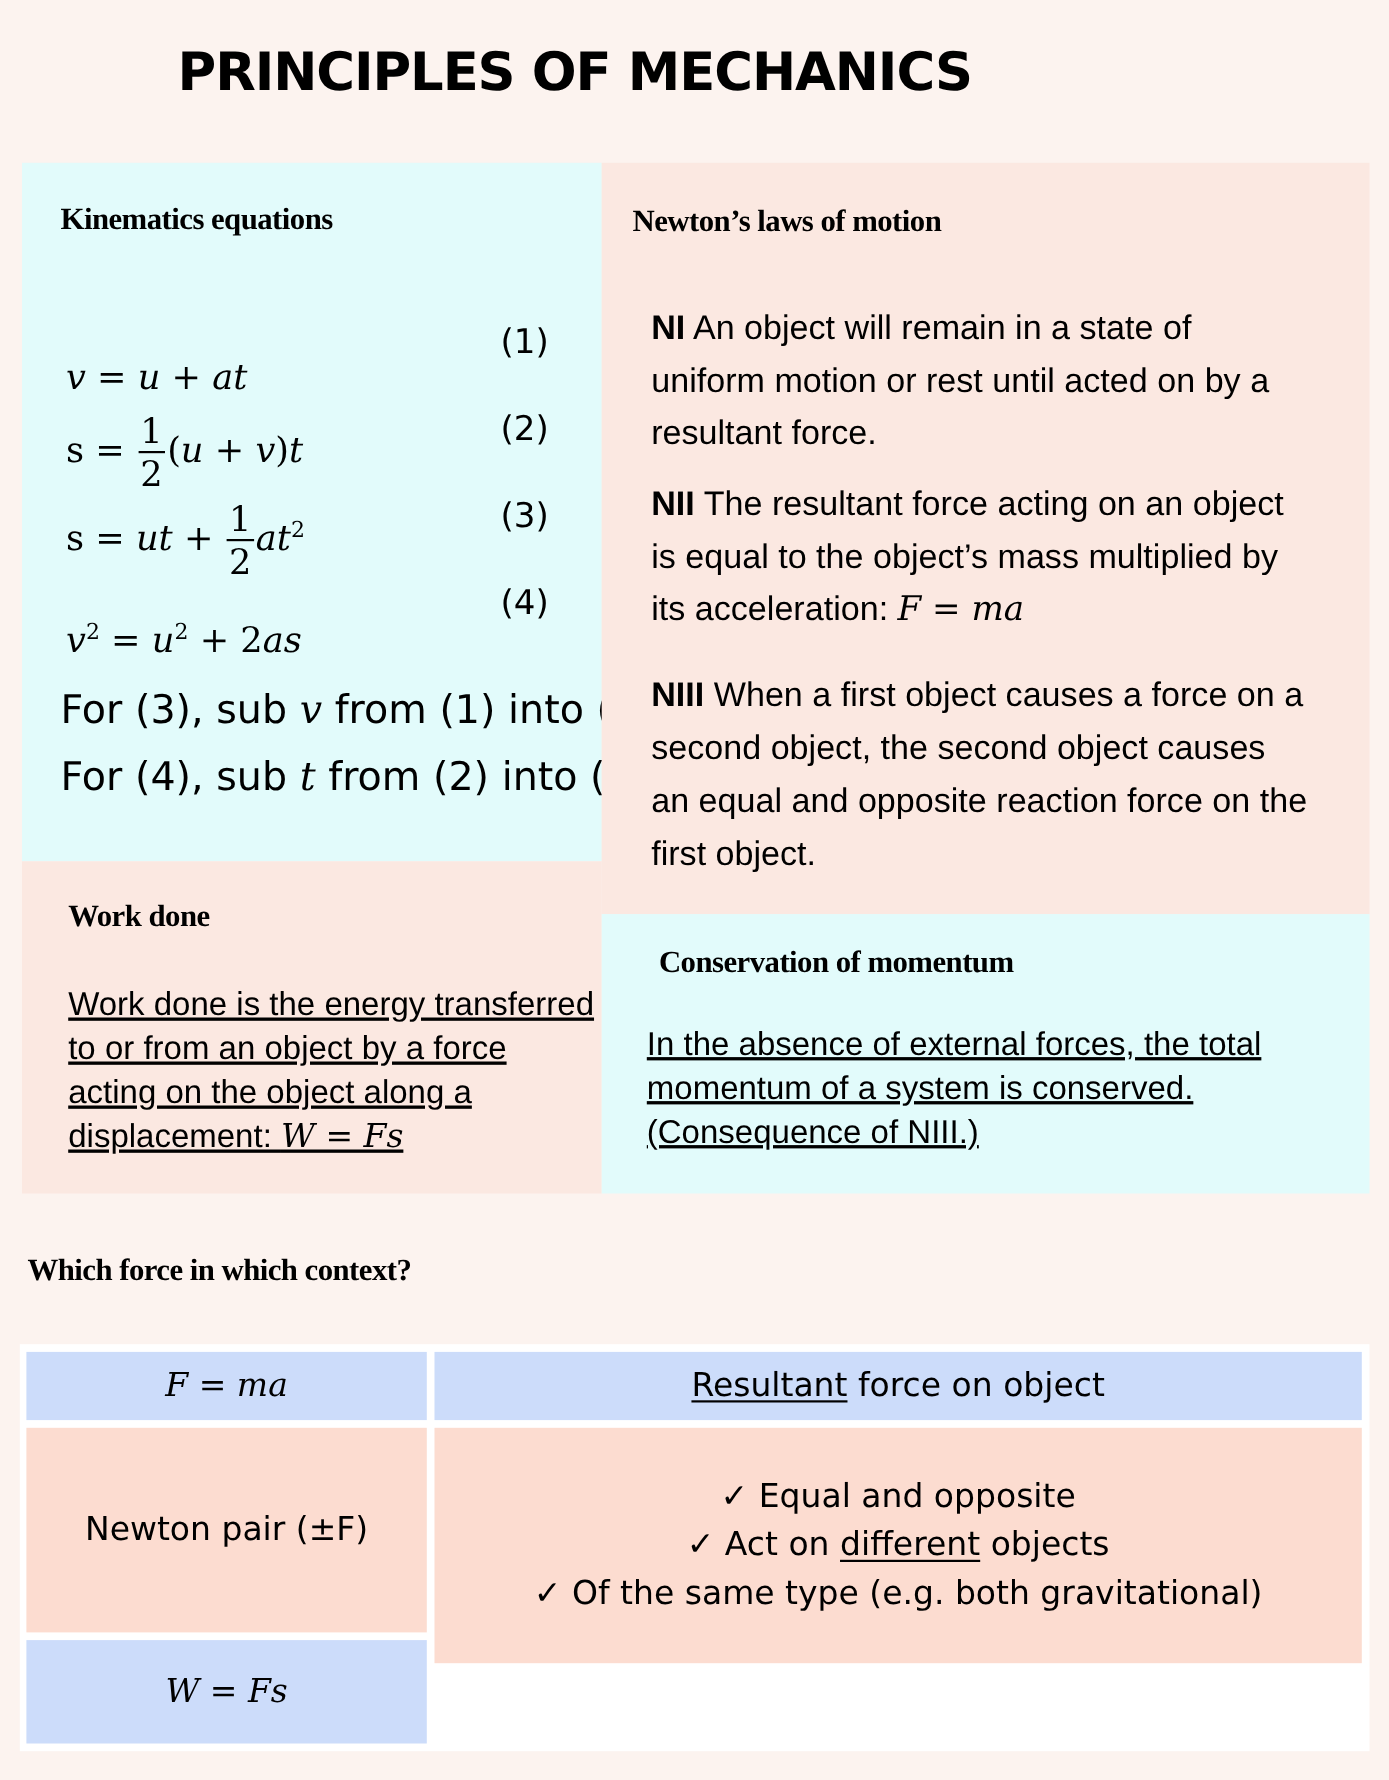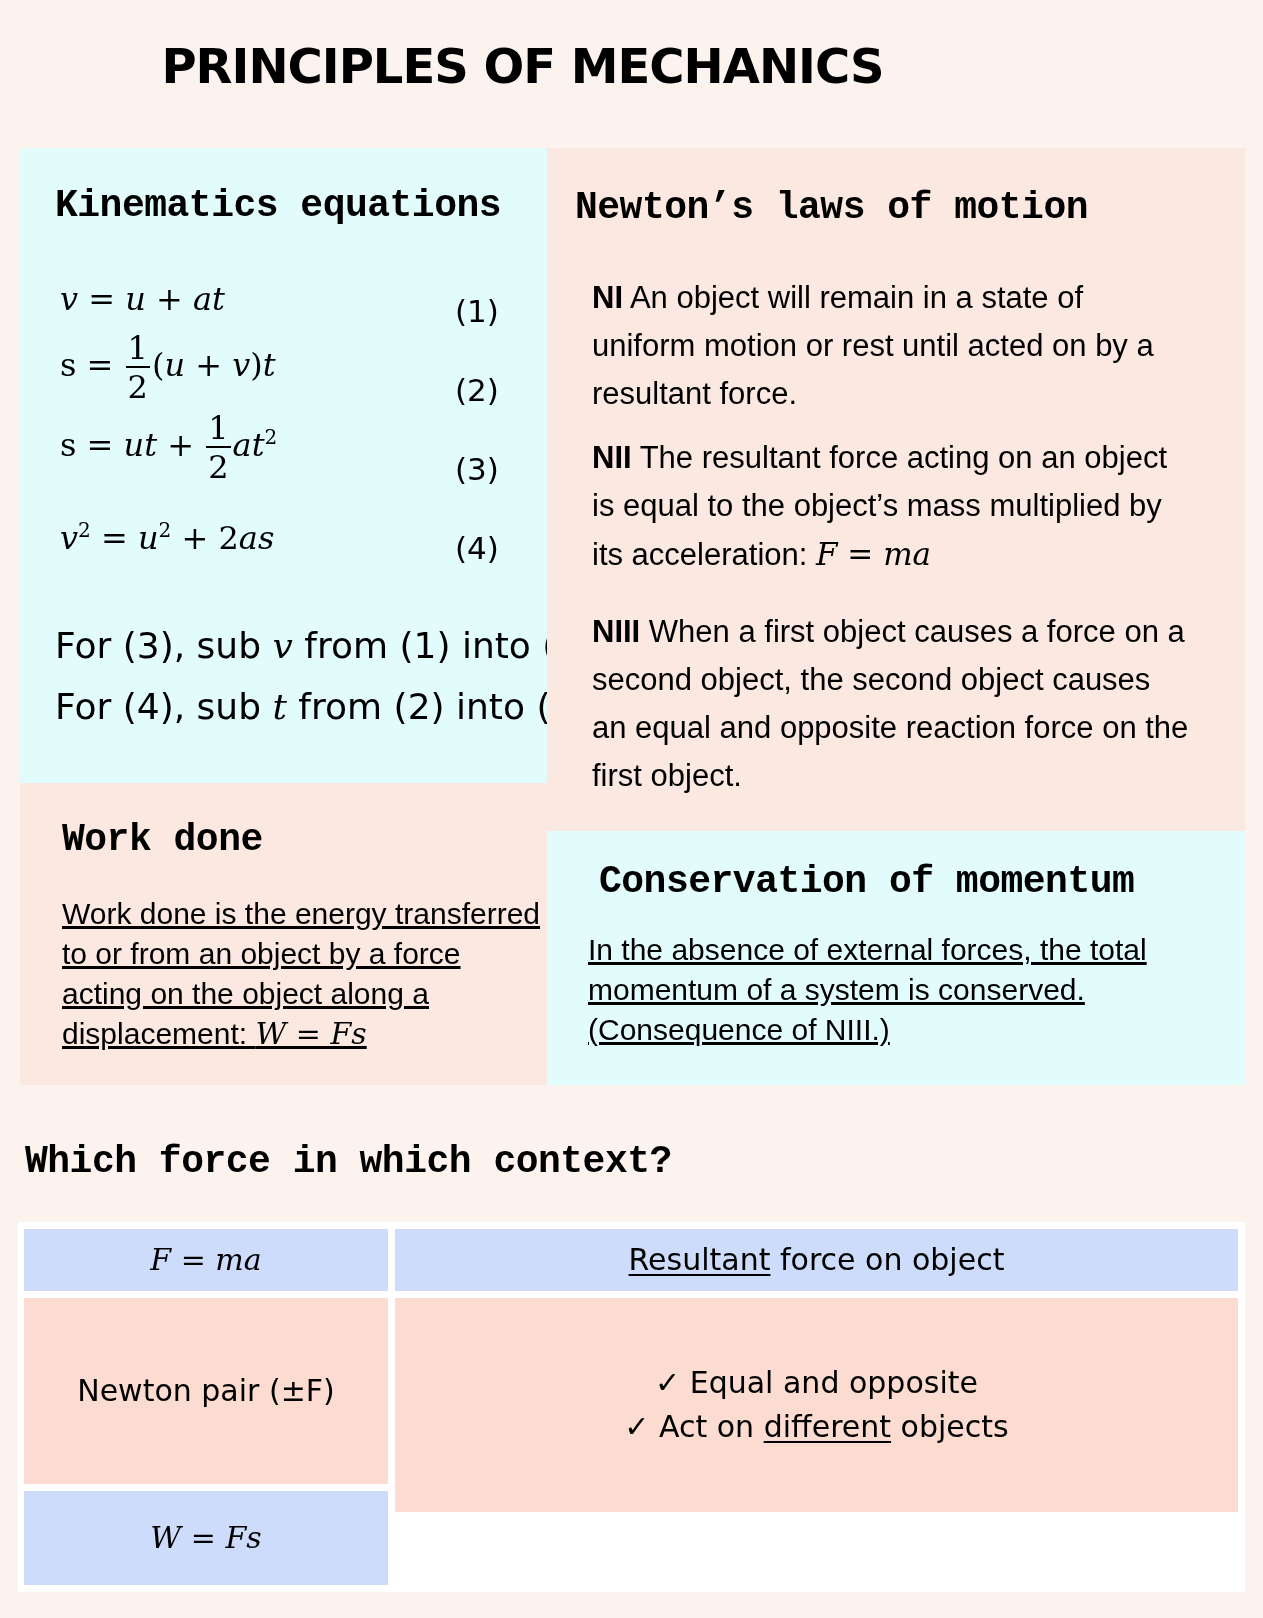--- a/index.html
+++ b/index.html
@@ -3,23 +3,23 @@
 <meta charset="utf-8">
 <style>
   html, body { margin:0; padding:0; }
   body { width:1263px; height:1618px; background:#fcf3ef; position:relative; overflow:hidden;
          font-family:"Liberation Sans", sans-serif; color:#000; }
   .title { position:absolute; left:0; top:38px; width:1045px; text-align:center; font-family:"DejaVu Sans", sans-serif;
            font-weight:bold; font-size:48px; letter-spacing:-1px; }
   .panel { position:absolute; box-sizing:border-box; }
   .cyan { background:#e2fbfb; }
   .peach { background:#fbe8e1; }
-  .h2 { font-family:Liberation Mono, monospace; font-weight:bold; font-size:38px; position:absolute; letter-spacing:-0.5px; white-space:nowrap; }
+  .h2 { font-family:Liberation Serif, serif; font-weight:bold; font-size:28px; position:absolute; letter-spacing:-0.5px; white-space:nowrap; }
   .math { font-family:"DejaVu Serif", serif; font-style:italic; }
-  .eq { position:absolute; font-size:32px; font-family:"DejaVu Serif", serif; white-space:nowrap; }
+  .eq { position:absolute; font-size:32px; font-family:"DejaVu Serif", serif; white-space:nowrap;margin-top:44px; }
   .eqnum { position:absolute; font-size:31px; font-family:"DejaVu Sans", sans-serif; }
   .frac { display:inline-block; vertical-align:middle; text-align:center; font-style:normal; line-height:1; margin:0 2px; }
   .frac span { display:block; }
   .frac .n { border-bottom:2px solid #000; padding:0 2px 2px; }
   .frac .d { padding-top:3px; }
   .note { position:absolute; font-family:"DejaVu Sans", sans-serif; font-size:36px; white-space:nowrap; }
   .law { position:absolute; left:592px; font-size:31px; line-height:48px; width:600px; }
   .law b { font-weight:bold; }
   .para { position:absolute; font-size:30px; line-height:40px;text-decoration:underline; }
   .table { position:absolute; left:18px; top:1222px; width:1227px; height:370px; background:#fff; }
@@ -96,18 +96,19 @@
   <div class="cell blue" style="left:377px;top:7px;width:843px;height:62px;">
     <span><u>Resultant</u><span> force on object</span></span>
   </div>
 
   <div class="cell salmon" style="left:6px;top:76px;width:364px;height:186px;">
     <span>Newton pair (±F)</span>
   </div>
   <div class="cell salmon" style="left:377px;top:76px;width:843px;height:214px;">
     <div><span>✓</span> <span>Equal and opposite</span></div>
     <div><span>✓</span> Act on <u>different</u> objects</div>
+    <div><span>✓</span> <span>Of the same type (e.g. both gravitational)</span></div>
   </div>
 
   <div class="cell blue" style="left:6px;top:269px;width:364px;height:94px;">
     <span class="math">W = Fs</span>
   </div>
 </div>
 
 </body></html>

